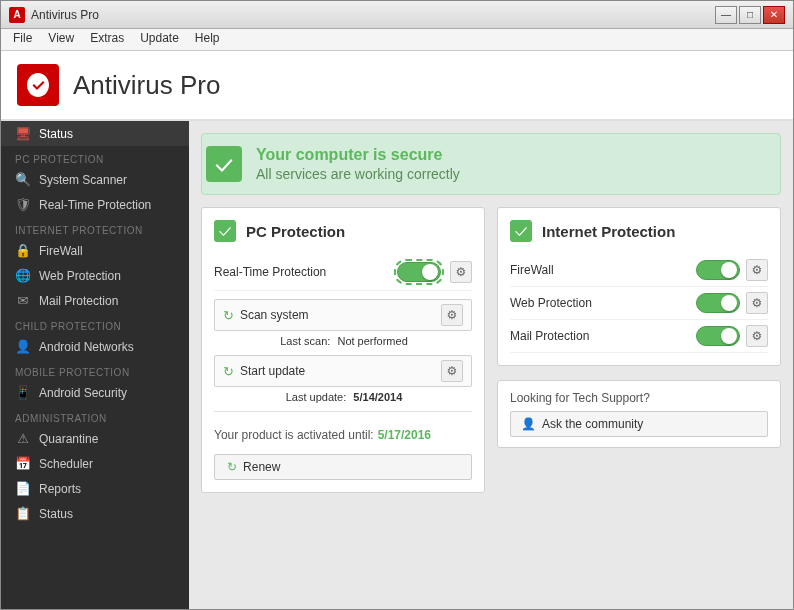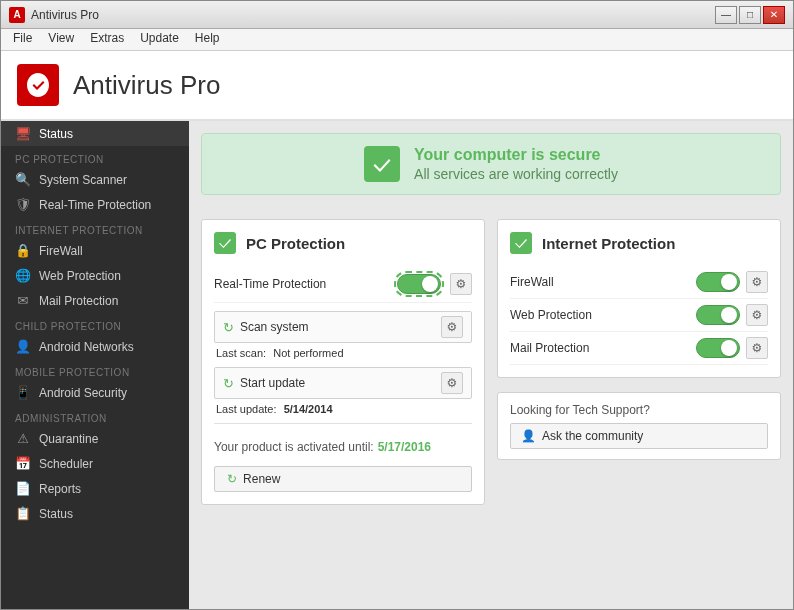--- a/index.html
+++ b/index.html
@@ -32,21 +32,21 @@
     .sidebar-item { display: flex; align-items: center; padding: 5px 10px 5px 14px; color: #ccc; cursor: pointer; font-size: 12px; }
     .sidebar-item.active { color: white; background: #3a3a3a; }
     .sidebar-item.active .sidebar-icon { color: #e8554a; }
     .sidebar-section-label { color: #777; font-size: 10px; padding: 8px 14px 2px 14px; text-transform: uppercase; letter-spacing: 0.5px; }
     .sidebar-icon { margin-right: 8px; font-size: 13px; color: #999; width: 16px; text-align: center; }
 
     
     .content { flex: 1; background: #e8e8e8; padding: 12px; overflow-y: auto; }
 
     
-    .status-banner { background: #d4edda; border: 1px solid #b8ddc0; border-radius: 4px; padding: 12px 28px; display: flex; align-items: center; margin-bottom: 24px; justify-content: center; }
+    .status-banner { background: #d4edda; border: 1px solid #b8ddc0; border-radius: 4px; padding: 12px 4px; display: flex; align-items: center; margin-bottom: 12px; }
     .status-check { width: 36px; height: 36px; background: #5cb85c; border-radius: 4px; display: flex; align-items: center; justify-content: center; margin-right: 14px; flex-shrink: 0; }
     .status-check svg { width: 22px; height: 22px; }
     .status-title { font-size: 16px; color: #5cb85c; font-weight: bold; }
     .status-sub { font-size: 14px; color: #5a8c5a; margin-top: 2px; }
 
     
     .two-col { display: flex; gap: 12px; }
     .col { flex: 1; display: flex; flex-direction: column; gap: 10px; }
 
     
@@ -61,21 +61,21 @@
     .toggle { width: 44px; height: 20px; border-radius: 10px; background: #5cb85c; border: 1px solid #4a9a4a; display: flex; align-items: center; padding: 2px; cursor: pointer; position: relative; }
     .toggle.on .knob { margin-left: auto; }
     .knob { width: 16px; height: 16px; background: white; border-radius: 50%; box-shadow: 0 1px 2px rgba(0,0,0,0.3); }
     .gear-btn { width: 22px; height: 22px; background: #f0f0f0; border: 1px solid #ccc; border-radius: 2px; display: flex; align-items: center; justify-content: center; margin-left: 6px; cursor: pointer; font-size: 12px; color: #666; }
 
     
     .action-row { display: flex; align-items: center; border: 1px solid #d0d0d0; border-radius: 2px; padding: 4px 8px; margin-bottom: 4px; background: #fafafa; }
     .action-icon { color: #5cb85c; margin-right: 6px; font-size: 13px; }
     .action-text { flex: 1; font-size: 12px; color: #333; }
     .action-gear { width: 22px; height: 22px; background: #f0f0f0; border: 1px solid #ccc; border-radius: 2px; display: flex; align-items: center; justify-content: center; cursor: pointer; font-size: 12px; color: #666; }
-    .sub-info { font-size: 11px; color: #666; margin-bottom: 8px; padding-left: 2px; }
+    .sub-info { font-size: 11px; color: #666; margin-bottom: 8px; padding-left: 2px; text-align: center; }
     .sub-info span { color: #333; }
     .sub-date { color: #5cb85c; font-weight: bold; }
 
     
     .activation-row { display: flex; align-items: flex-start; padding: 8px 0; font-size: 12px; color: #555; }
     .activation-row .date { color: #5cb85c; font-weight: bold; margin-left: 4px; }
     .renew-btn { display: flex; align-items: center; background: #f5f5f5; border: 1px solid #ccc; border-radius: 2px; padding: 5px 12px; cursor: pointer; font-size: 12px; color: #333; margin-top: 4px; }
     .renew-btn .icon { margin-right: 6px; color: #5cb85c; }
 
     

